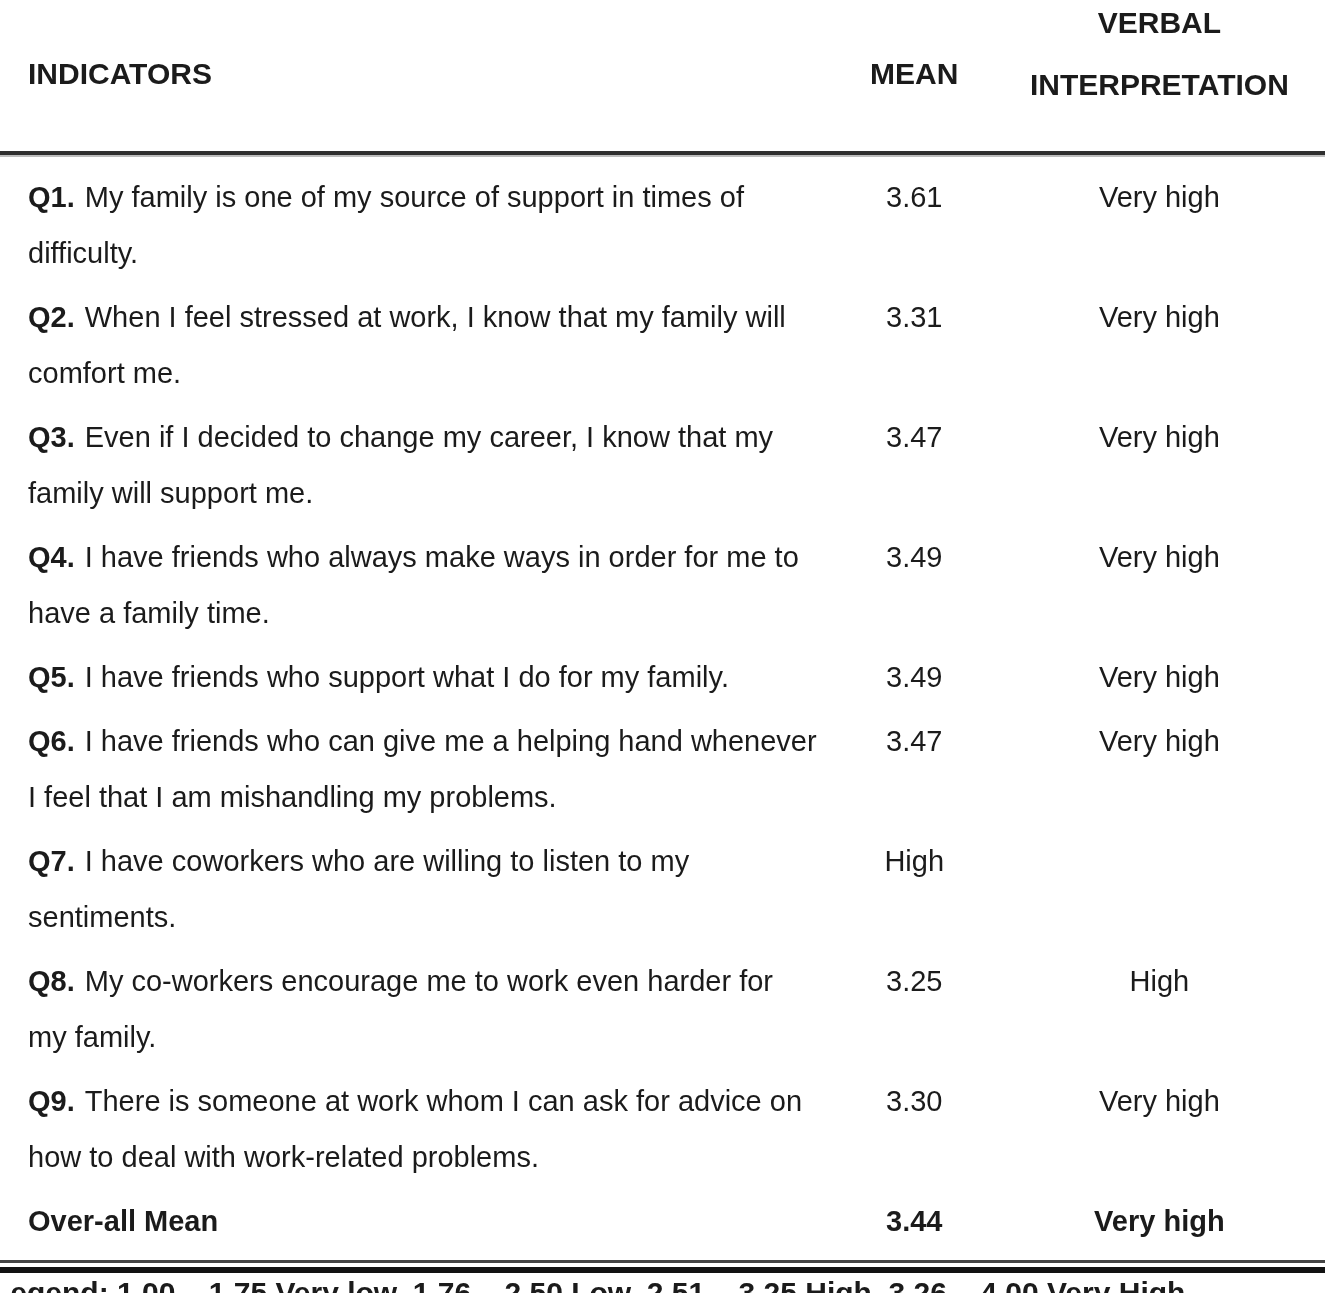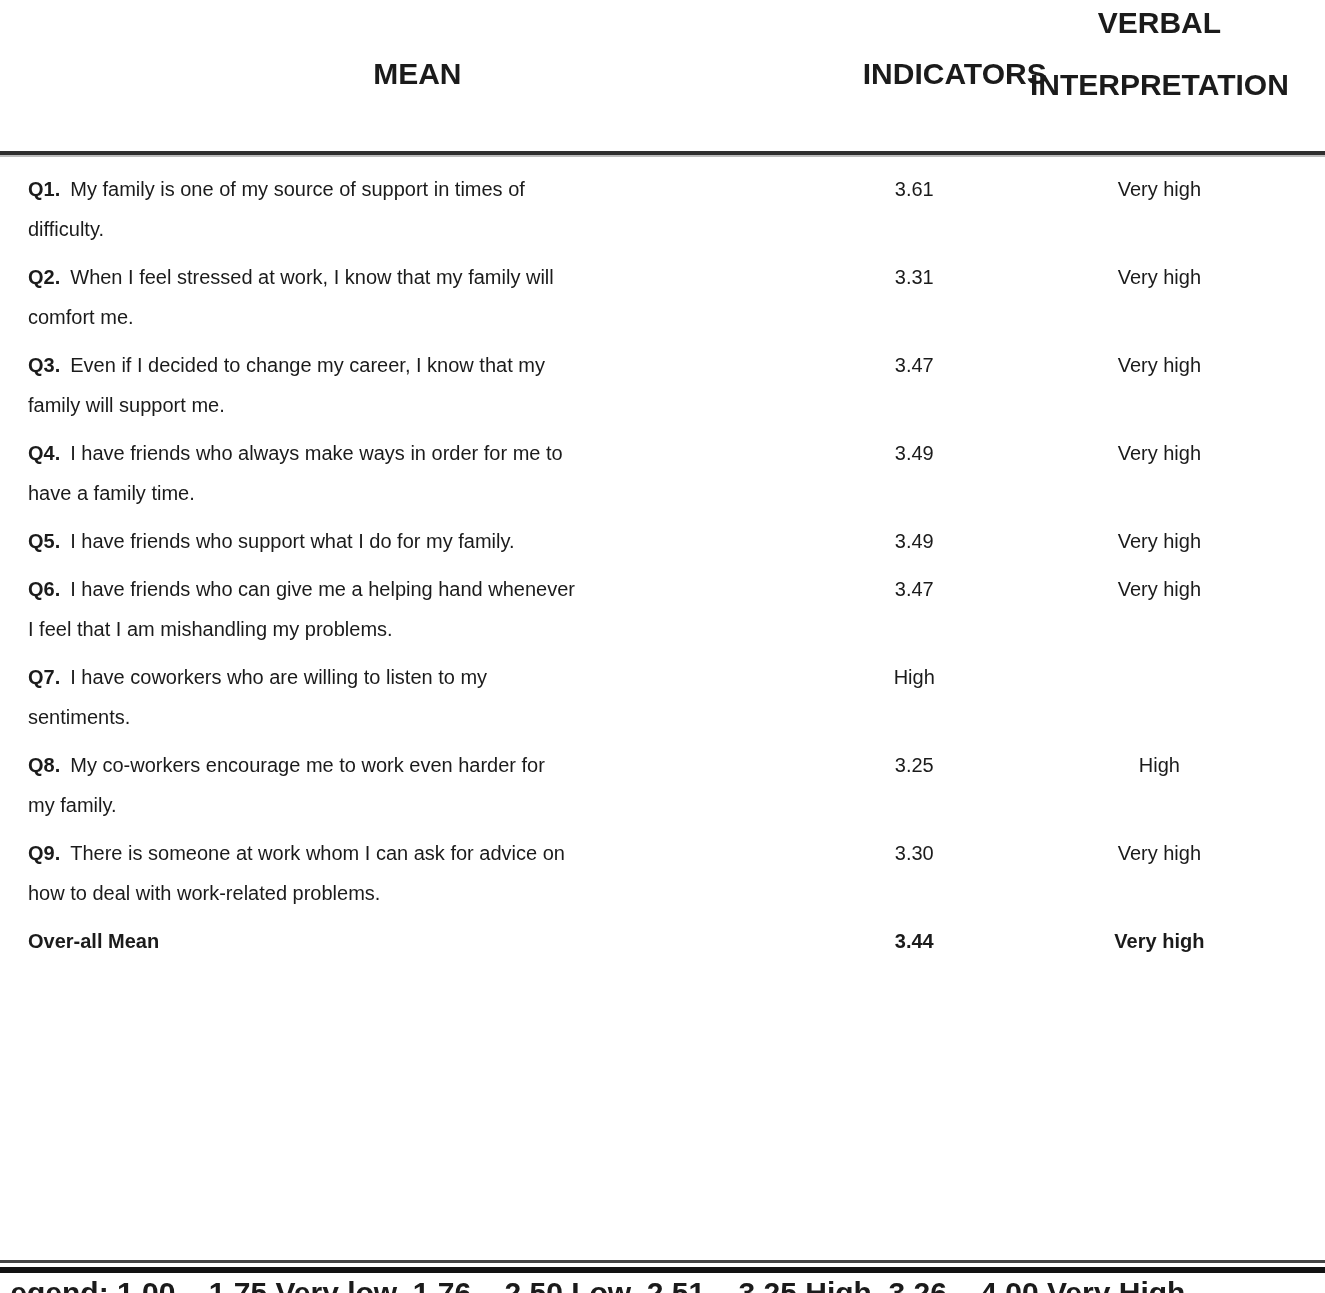--- a/index.html
+++ b/index.html
@@ -30,22 +30,22 @@
   .vi { padding-top: 5px; }
   .vi .line2 { margin-top: 26px; }
   .top-rule {
     height: 0;
     border-top: 4px solid #2f2f2f;
     box-shadow: 0 2px 0 #bdbdbd;
   }
   
   .tbody { padding-top: 14px; }
   .row {
-    font-size: 20px;
-    line-height: 40px;
+    font-size: 29px;
+    line-height: 56px;
     margin-bottom: 8px;
   }
   .cell.ind {
     padding-left: 28px;
     padding-right: 12px;
     text-align: left;
   }
   .qb { font-weight: 700; margin-right: 10px; }
   .qt { white-space: pre-line; }
   .cell.mean, .cell.interp { text-align: center; }
@@ -67,22 +67,22 @@
     font-size: 30px;
     white-space: nowrap;
   }
 </style>
 </head>
 <body>
 
 <div class="page">
 
   <header class="grid thead">
+    <div class="cell ind">INDICATORS</div>
     <div class="cell mean">MEAN</div>
-    <div class="cell ind">INDICATORS</div>
     <div class="cell interp vi">
       <div class="line1">VERBAL</div>
       <div class="line2">INTERPRETATION</div>
     </div>
   </header>
 
   <div class="top-rule"></div>
 
   <main class="tbody">
 

